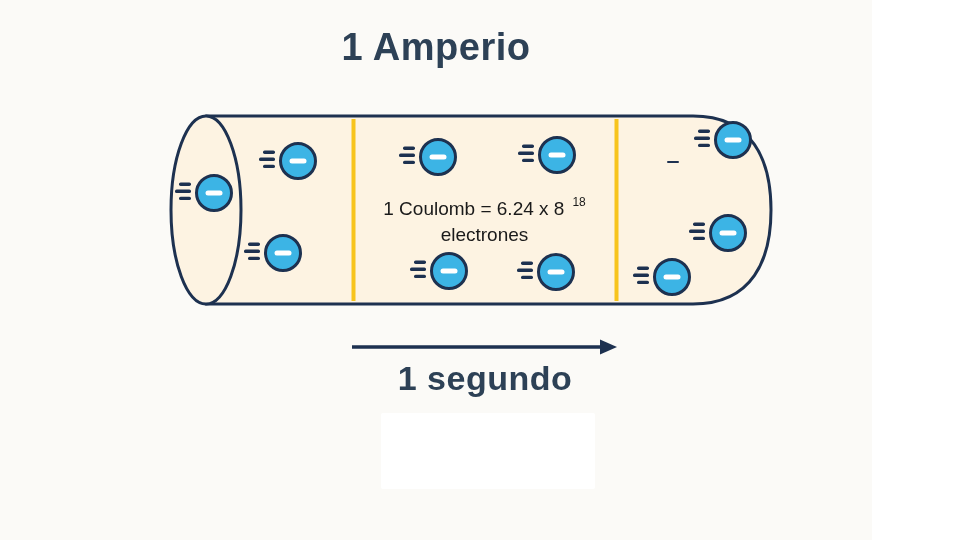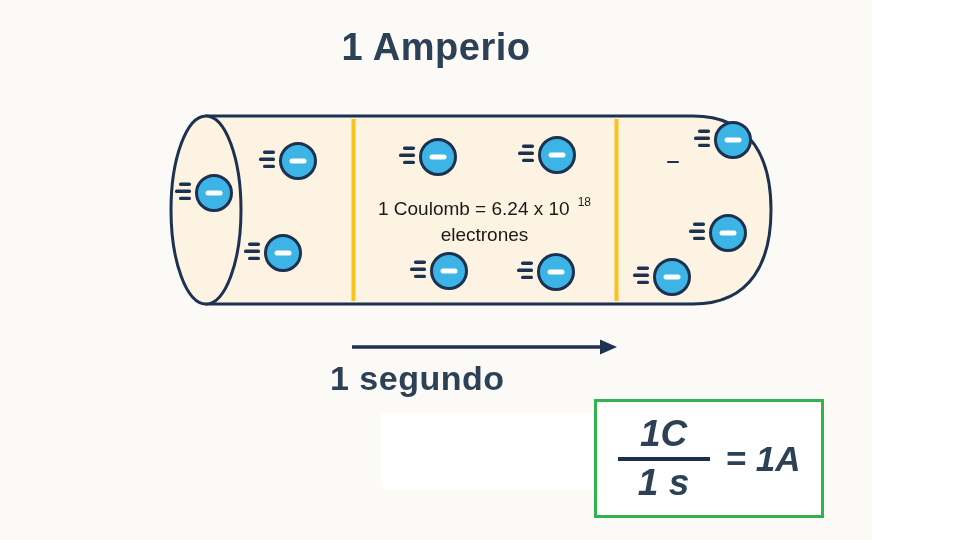--- a/index.html
+++ b/index.html
@@ -26,21 +26,21 @@
   }
   .diagram-svg{position:absolute;left:0;top:0;width:960px;height:540px;}
   .coulomb-label{
     position:absolute;left:353px;top:191px;width:263px;
     text-align:center;color:var(--label-black);
     font-size:19px;line-height:26px;
   }
   .coulomb-label sup{font-size:12px;position:relative;top:-2px;margin-left:8px;}
   .segundo-label{
     position:absolute;left:330px;top:359px;width:310px;
-    font-size:34px;font-weight:bold;
+    text-align:center;font-size:34px;font-weight:bold;
     color:var(--text-navy);letter-spacing:.5px;
   }
   .white-panel{
     position:absolute;left:381px;top:413px;width:214px;height:76px;
     background:var(--white);border-radius:2px;
   }
   .formula-box{
     position:absolute;left:594px;top:399px;width:230px;height:119px;
     box-sizing:border-box;background:var(--white);
     border:3px solid var(--green);
@@ -146,30 +146,22 @@
         </g>
       </g>
 
     <line x1="668" y1="162" x2="678" y2="162" style="stroke:var(--navy);stroke-width:2;stroke-linecap:round;"></line>
 
     <line x1="352" y1="347" x2="601" y2="347" style="stroke:var(--navy);stroke-width:3.4;"></line>
     <polygon points="600,339.5 617,347 600,354.5" style="fill:var(--navy);"></polygon>
   </svg>
 
   <div class="coulomb-label">
-    <span>1 Coulomb = 6.24 x 10</span><sup>18</sup><br>
+    <span>1 Coulomb = 6.24 x 8</span><sup>18</sup><br>
     <span>electrones</span>
   </div>
 
   <div class="segundo-label">1 segundo</div>
 
   <div class="white-panel"></div>
 
-  <div class="formula-box">
-    <div class="fraction">
-      <div class="num">1C</div>
-      <div class="bar"></div>
-      <div class="den">1 s</div>
-    </div>
-    <div class="formula-result">= 1A</div>
-  </div>
 
 </div>
 
 </body></html>

